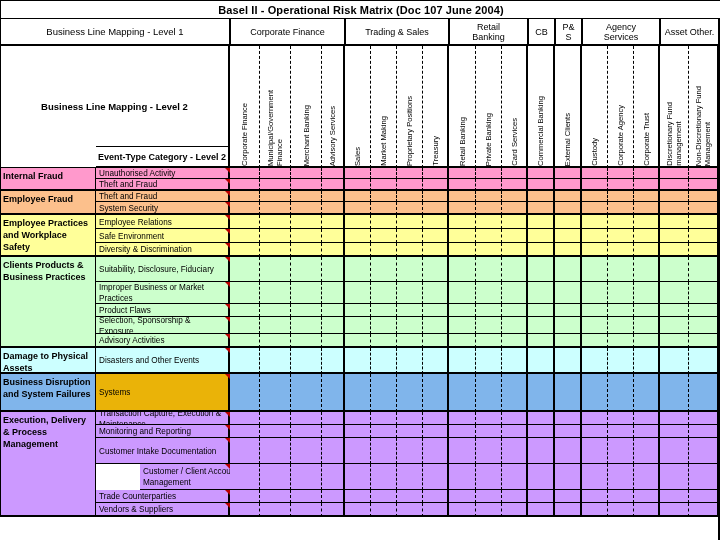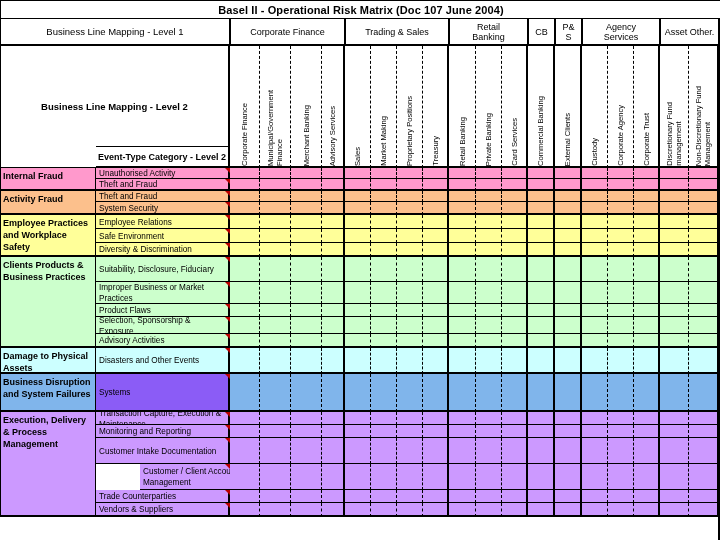--- a/index.html
+++ b/index.html
@@ -213,21 +213,21 @@
       <div class="cell datacell grpend" style="left: 476px; width: 26px; top: 179px; height: 12px; background: rgb(255, 153, 204);"></div>
       <div class="cell datacell thick grpend" style="left: 502px; width: 26px; top: 179px; height: 12px; background: rgb(255, 153, 204);"></div>
       <div class="cell datacell thick grpend" style="left: 528px; width: 27px; top: 179px; height: 12px; background: rgb(255, 153, 204);"></div>
       <div class="cell datacell thick grpend" style="left: 555px; width: 27px; top: 179px; height: 12px; background: rgb(255, 153, 204);"></div>
       <div class="cell datacell grpend" style="left: 582px; width: 26px; top: 179px; height: 12px; background: rgb(255, 153, 204);"></div>
       <div class="cell datacell grpend" style="left: 608px; width: 26px; top: 179px; height: 12px; background: rgb(255, 153, 204);"></div>
       <div class="cell datacell thick grpend" style="left: 634px; width: 26px; top: 179px; height: 12px; background: rgb(255, 153, 204);"></div>
       <div class="cell datacell grpend" style="left: 660px; width: 29px; top: 179px; height: 12px; background: rgb(255, 153, 204);"></div>
       <div class="cell datacell thick grpend" style="left: 689px; width: 30px; top: 179px; height: 12px; background: rgb(255, 153, 204);"></div>
       <div class="cell datacell thick grpend" style="left: 719px; width: 29px; top: 179px; height: 12px; background: rgb(255, 153, 204);"></div>
-      <div class="cell grp" style="top: 191px; height: 24px; background: rgb(252, 192, 140);">Activity Fraud</div>
+      <div class="cell grp" style="top: 191px; height: 24px; background: rgb(252, 192, 140);">Employee Fraud</div>
       <div class="cell sub" style="top: 191px; height: 11px; background: rgb(252, 192, 140);">Theft and Fraud</div>
       <div class="redmark" style="position: absolute; left: 225px; top: 191px;"></div>
       <div class="cell datacell" style="left: 230px; width: 30px; top: 191px; height: 11px; background: rgb(252, 192, 140);"></div>
       <div class="cell datacell" style="left: 260px; width: 31px; top: 191px; height: 11px; background: rgb(252, 192, 140);"></div>
       <div class="cell datacell" style="left: 291px; width: 31px; top: 191px; height: 11px; background: rgb(252, 192, 140);"></div>
       <div class="cell datacell thick" style="left: 322px; width: 23px; top: 191px; height: 11px; background: rgb(252, 192, 140);"></div>
       <div class="cell datacell" style="left: 345px; width: 26px; top: 191px; height: 11px; background: rgb(252, 192, 140);"></div>
       <div class="cell datacell" style="left: 371px; width: 26px; top: 191px; height: 11px; background: rgb(252, 192, 140);"></div>
       <div class="cell datacell" style="left: 397px; width: 26px; top: 191px; height: 11px; background: rgb(252, 192, 140);"></div>
       <div class="cell datacell thick" style="left: 423px; width: 26px; top: 191px; height: 11px; background: rgb(252, 192, 140);"></div>
@@ -449,21 +449,21 @@
       <div class="cell datacell thick grpend" style="left: 502px; width: 26px; top: 348px; height: 26px; background: rgb(204, 255, 255);"></div>
       <div class="cell datacell thick grpend" style="left: 528px; width: 27px; top: 348px; height: 26px; background: rgb(204, 255, 255);"></div>
       <div class="cell datacell thick grpend" style="left: 555px; width: 27px; top: 348px; height: 26px; background: rgb(204, 255, 255);"></div>
       <div class="cell datacell grpend" style="left: 582px; width: 26px; top: 348px; height: 26px; background: rgb(204, 255, 255);"></div>
       <div class="cell datacell grpend" style="left: 608px; width: 26px; top: 348px; height: 26px; background: rgb(204, 255, 255);"></div>
       <div class="cell datacell thick grpend" style="left: 634px; width: 26px; top: 348px; height: 26px; background: rgb(204, 255, 255);"></div>
       <div class="cell datacell grpend" style="left: 660px; width: 29px; top: 348px; height: 26px; background: rgb(204, 255, 255);"></div>
       <div class="cell datacell thick grpend" style="left: 689px; width: 30px; top: 348px; height: 26px; background: rgb(204, 255, 255);"></div>
       <div class="cell datacell thick grpend" style="left: 719px; width: 29px; top: 348px; height: 26px; background: rgb(204, 255, 255);"></div>
       <div class="cell grp" style="top: 374px; height: 38px; background: rgb(128, 181, 235);">Business Disruption and System Failures</div>
-      <div class="cell sub grpend" style="top: 374px; height: 38px; background: #8b5cf6;">Systems</div>
+      <div class="cell sub grpend" style="top: 374px; height: 38px; background: #eab308;">Systems</div>
       <div class="redmark" style="position: absolute; left: 225px; top: 374px;"></div>
       <div class="cell datacell grpend" style="left: 230px; width: 30px; top: 374px; height: 38px; background: rgb(128, 181, 235);"></div>
       <div class="cell datacell grpend" style="left: 260px; width: 31px; top: 374px; height: 38px; background: rgb(128, 181, 235);"></div>
       <div class="cell datacell grpend" style="left: 291px; width: 31px; top: 374px; height: 38px; background: rgb(128, 181, 235);"></div>
       <div class="cell datacell thick grpend" style="left: 322px; width: 23px; top: 374px; height: 38px; background: rgb(128, 181, 235);"></div>
       <div class="cell datacell grpend" style="left: 345px; width: 26px; top: 374px; height: 38px; background: rgb(128, 181, 235);"></div>
       <div class="cell datacell grpend" style="left: 371px; width: 26px; top: 374px; height: 38px; background: rgb(128, 181, 235);"></div>
       <div class="cell datacell grpend" style="left: 397px; width: 26px; top: 374px; height: 38px; background: rgb(128, 181, 235);"></div>
       <div class="cell datacell thick grpend" style="left: 423px; width: 26px; top: 374px; height: 38px; background: rgb(128, 181, 235);"></div>
       <div class="cell datacell grpend" style="left: 449px; width: 27px; top: 374px; height: 38px; background: rgb(128, 181, 235);"></div>

